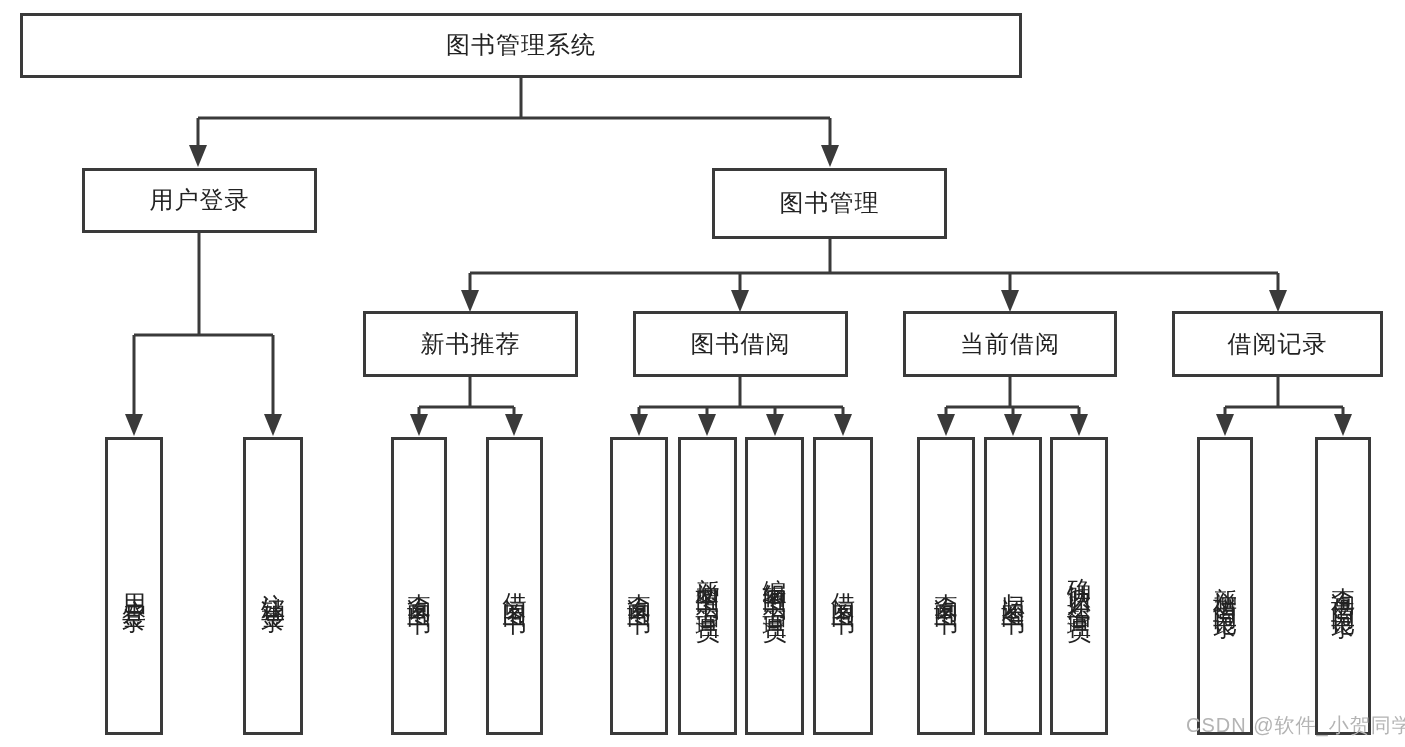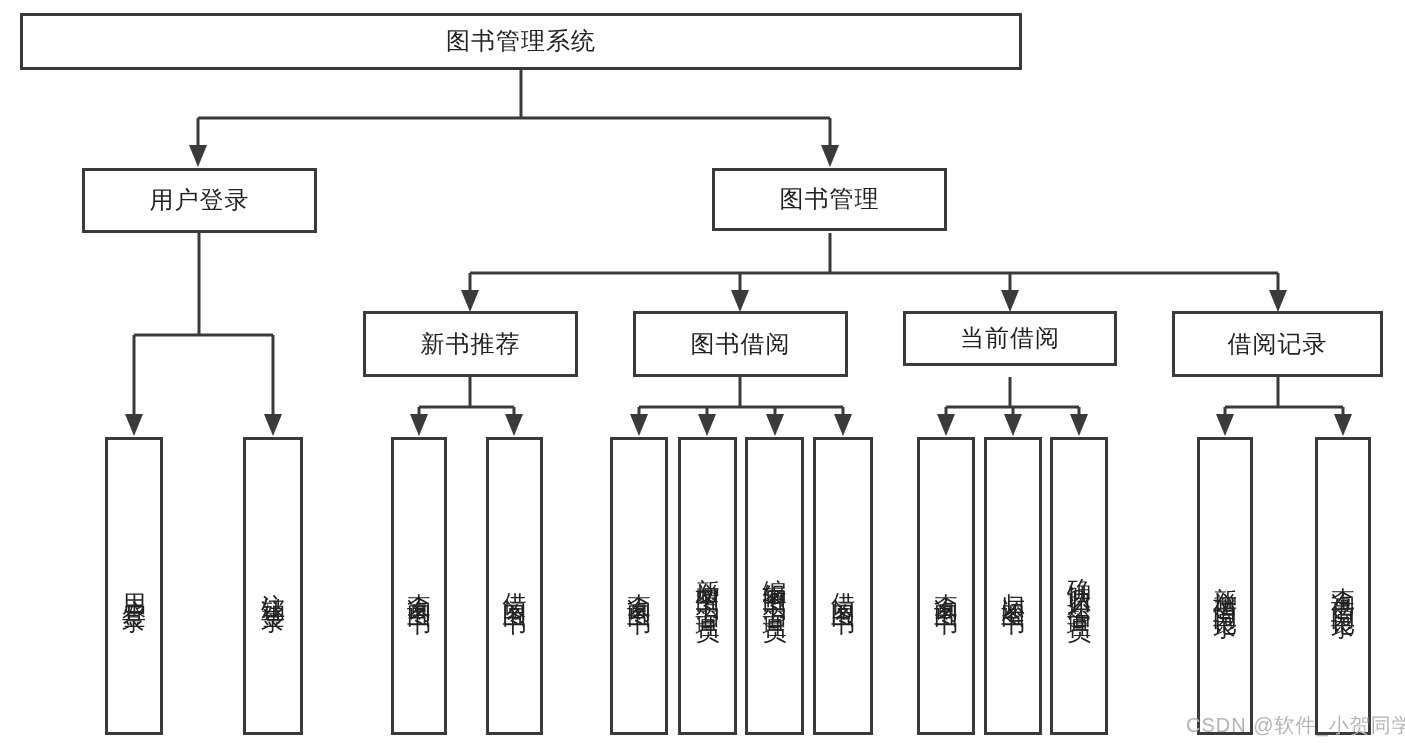--- a/index.html
+++ b/index.html
@@ -74,38 +74,38 @@
       <polygon points="698,414 716,414 707,436" fill="#3a3a3a"></polygon>
       <polygon points="766,414 784,414 775,436" fill="#3a3a3a"></polygon>
       <polygon points="834,414 852,414 843,436" fill="#3a3a3a"></polygon>
       <polygon points="937,414 955,414 946,436" fill="#3a3a3a"></polygon>
       <polygon points="1004,414 1022,414 1013,436" fill="#3a3a3a"></polygon>
       <polygon points="1070,414 1088,414 1079,436" fill="#3a3a3a"></polygon>
       <polygon points="1216,414 1234,414 1225,436" fill="#3a3a3a"></polygon>
       <polygon points="1334,414 1352,414 1343,436" fill="#3a3a3a"></polygon>
     </svg>
 
-  <div class="node" style="left:20px; top:13px; width:1002px; height:57px;">
+  <div class="node" style="left:20px; top:13px; width:1002px; height:65px;">
     <span>图书管理系统</span>
   </div>
 
   <div class="node" style="left:82px; top:168px; width:235px; height:65px;">
     <span>用户登录</span>
   </div>
-  <div class="node" style="left:712px; top:168px; width:235px; height:63px;">
+  <div class="node" style="left:712px; top:168px; width:235px; height:71px;">
     <span>图书管理</span>
   </div>
 
   <div class="node" style="left:363px; top:311px; width:215px; height:66px;align-items:center;">
     <span>新书推荐</span>
   </div>
   <div class="node" style="left:633px; top:311px; width:215px; height:66px;">
     <span>图书借阅</span>
   </div>
-  <div class="node" style="left:903px; top:311px; width:214px; height:55px;">
+  <div class="node" style="left:903px; top:311px; width:214px; height:66px;">
     <span>当前借阅</span>
   </div>
   <div class="node" style="left:1172px; top:311px; width:211px; height:66px;text-align:right;">
     <span>借阅记录</span>
   </div>
 
   <div class="node" style="left:105px; top:437px; width:58px; height:298px;">
     <span class="vtext">用户登录</span>
   </div>
   <div class="node" style="left:243px; top:437px; width:60px; height:298px;">

